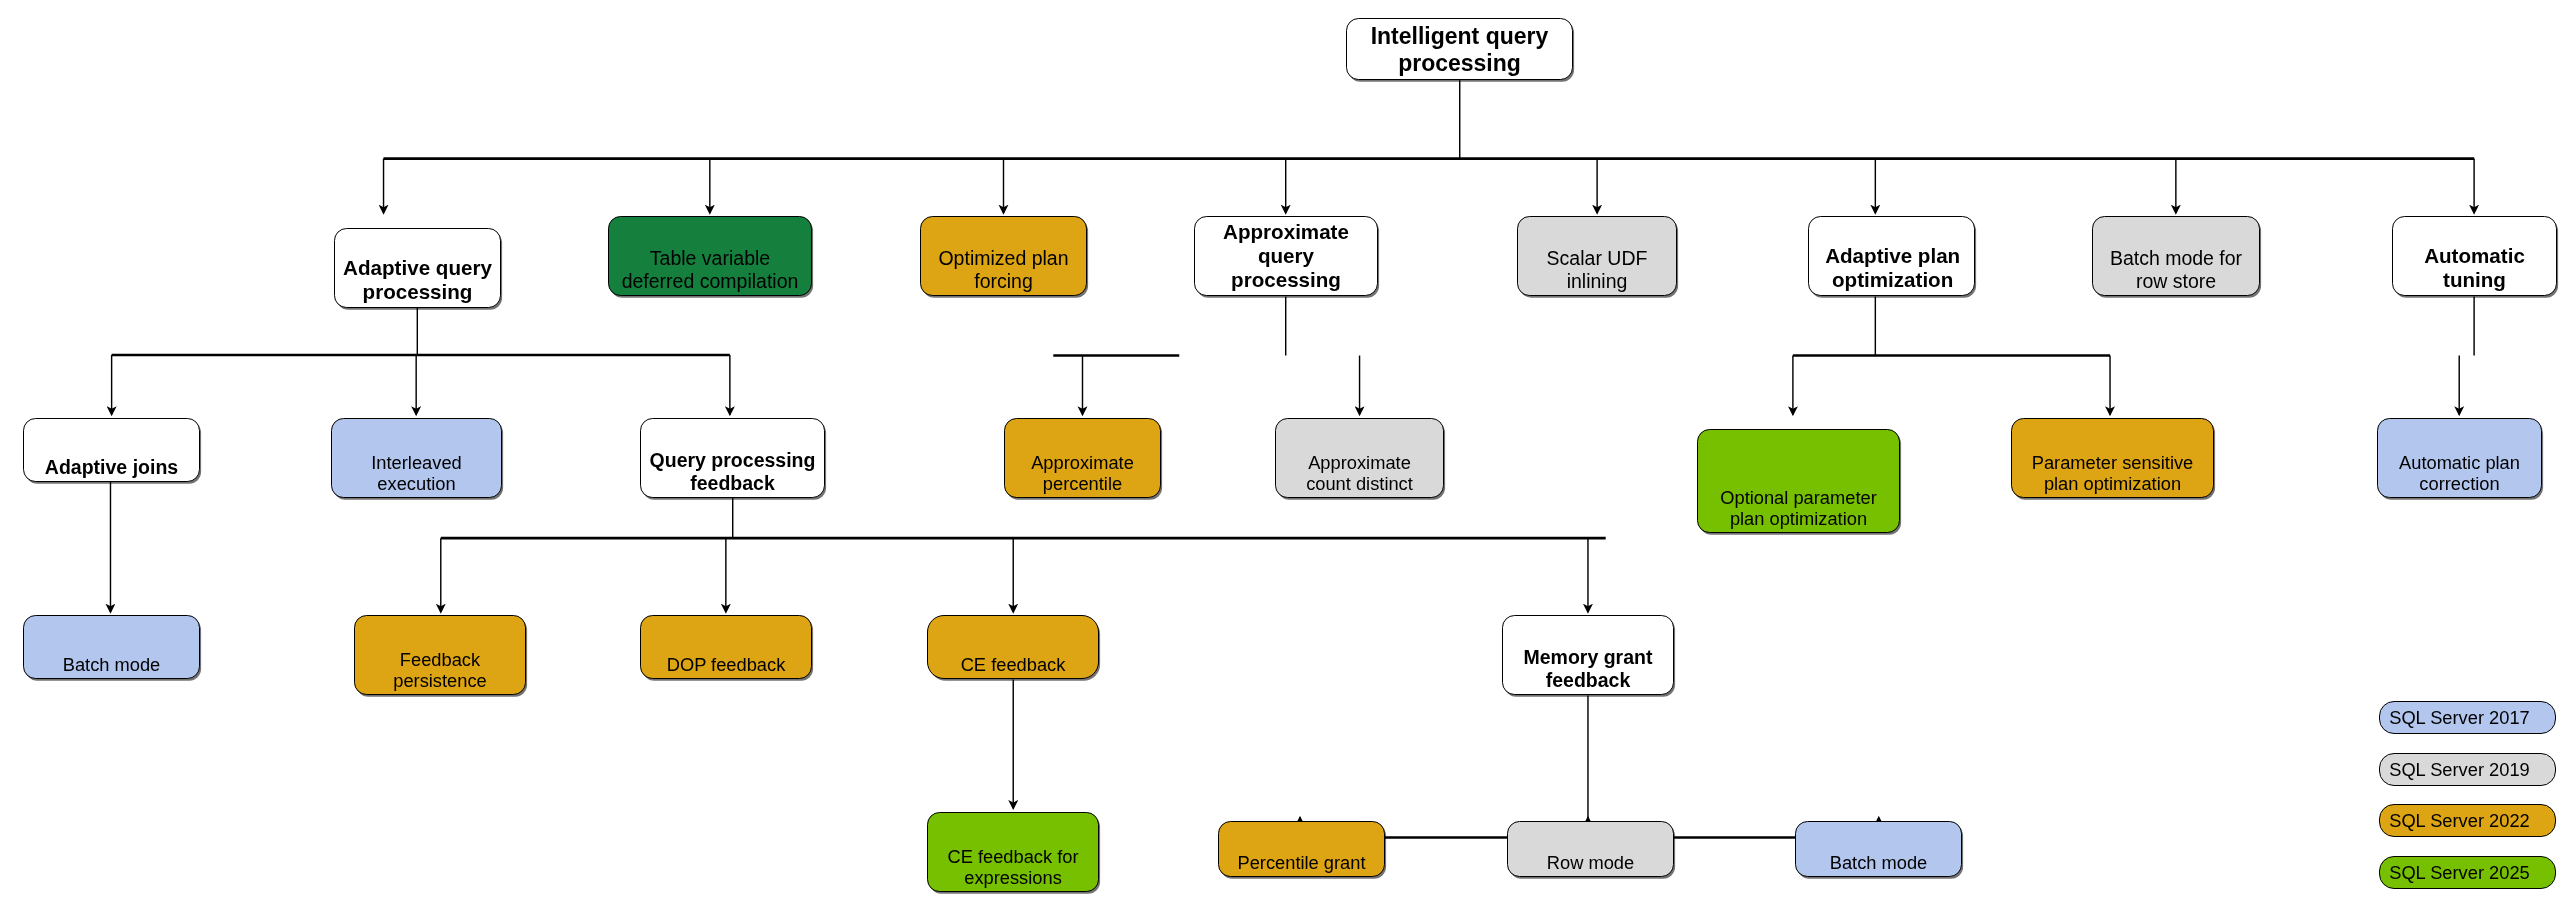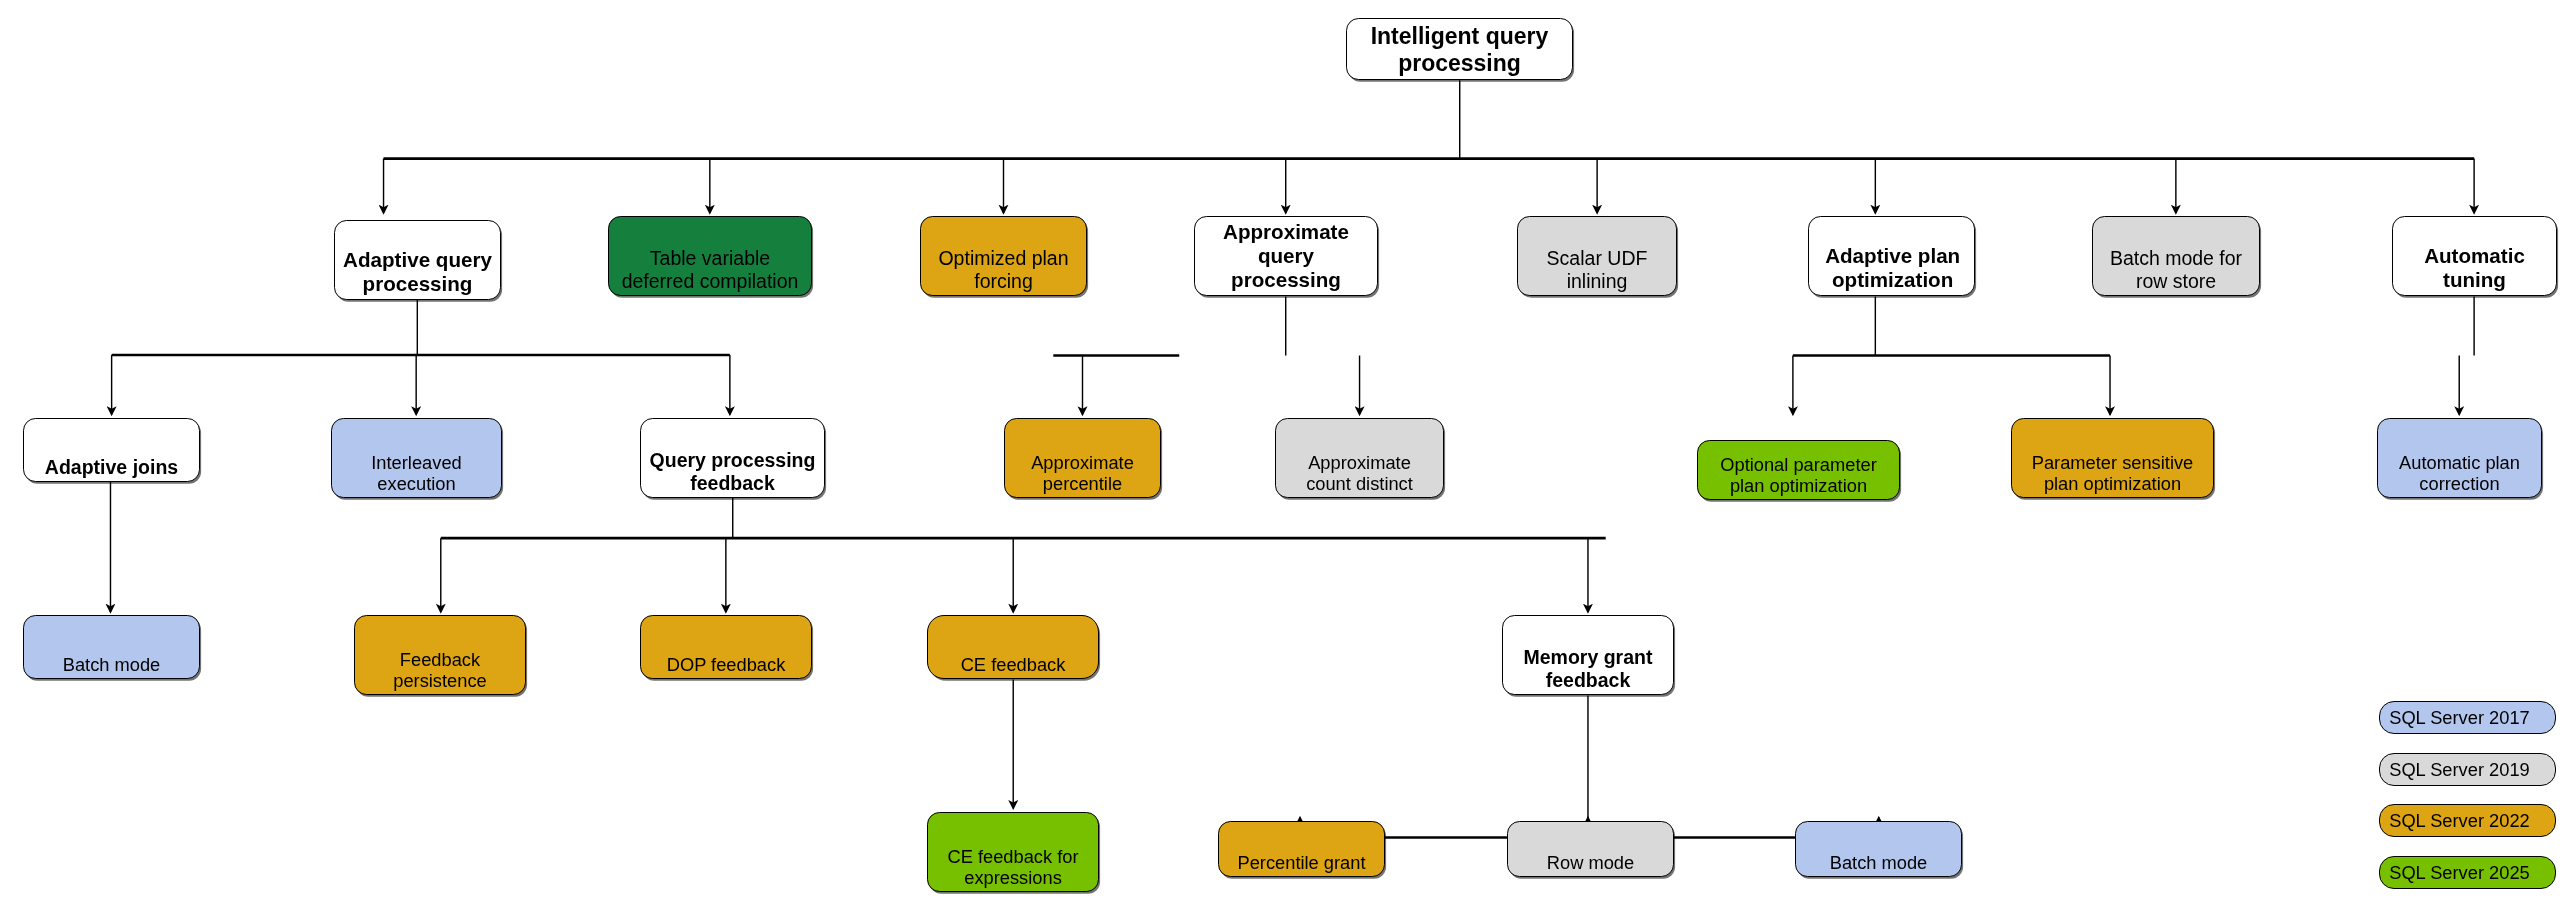--- a/index.html
+++ b/index.html
@@ -112,21 +112,21 @@
         <path d="M 3282 1463 L 3282 1428" stroke-width="2.5" marker-end="url(#arrow)"></path>
         <path d="M 193 842 L 193 1069" stroke-width="2.5" marker-end="url(#arrow)"></path>
         <path d="M 1770 1187 L 1770 1412" stroke-width="2.5" marker-end="url(#arrow)"></path>
       </g>
   </svg>
   <div id="nodes-layer">
       <div class="node n-root" style="left: 1346px; top: 18.3px; width: 227px; height: 62px; background: rgb(255, 255, 255);">
         <span class="label">Intelligent query
 processing</span>
       </div>
-      <div class="node n-l1" style="left: 334px; top: 220px; width: 167px; height: 80px; background: rgb(255, 255, 255);">
+      <div class="node n-l1" style="left: 334px; top: 228px; width: 167px; height: 80px; background: rgb(255, 255, 255);">
         <span class="label">Adaptive query
 processing</span>
       </div>
       <div class="node n-l1s" style="left: 608px; top: 216px; width: 204px; height: 80px; background: #15803d;">
         <span class="label">Table variable
 deferred compilation</span>
       </div>
       <div class="node n-l1s" style="left: 920px; top: 216px; width: 167px; height: 80px; background: rgb(221, 164, 19);">
         <span class="label">Optimized plan
 forcing</span>
@@ -163,21 +163,21 @@
 feedback</span>
       </div>
       <div class="node n-l2s" style="left: 1004px; top: 418px; width: 157px; height: 80px; background: rgb(221, 164, 19);">
         <span class="label">Approximate
 percentile</span>
       </div>
       <div class="node n-l2s" style="left: 1275px; top: 418px; width: 169px; height: 80px; background: rgb(217, 217, 217);">
         <span class="label">Approximate
 count distinct</span>
       </div>
-      <div class="node n-l2s" style="left: 1697px; top: 440px; width: 203px; height: 60px; background: rgb(118, 192, 0);">
+      <div class="node n-l2s" style="left: 1697px; top: 429px; width: 203px; height: 104px; background: rgb(118, 192, 0);">
         <span class="label">Optional parameter
 plan optimization</span>
       </div>
       <div class="node n-l2s" style="left: 2011px; top: 418px; width: 203px; height: 80px; background: rgb(221, 164, 19);">
         <span class="label">Parameter sensitive
 plan optimization</span>
       </div>
       <div class="node n-l2s" style="left: 2377px; top: 418px; width: 165px; height: 80px; background: rgb(179, 198, 238);">
         <span class="label">Automatic plan
 correction</span>

